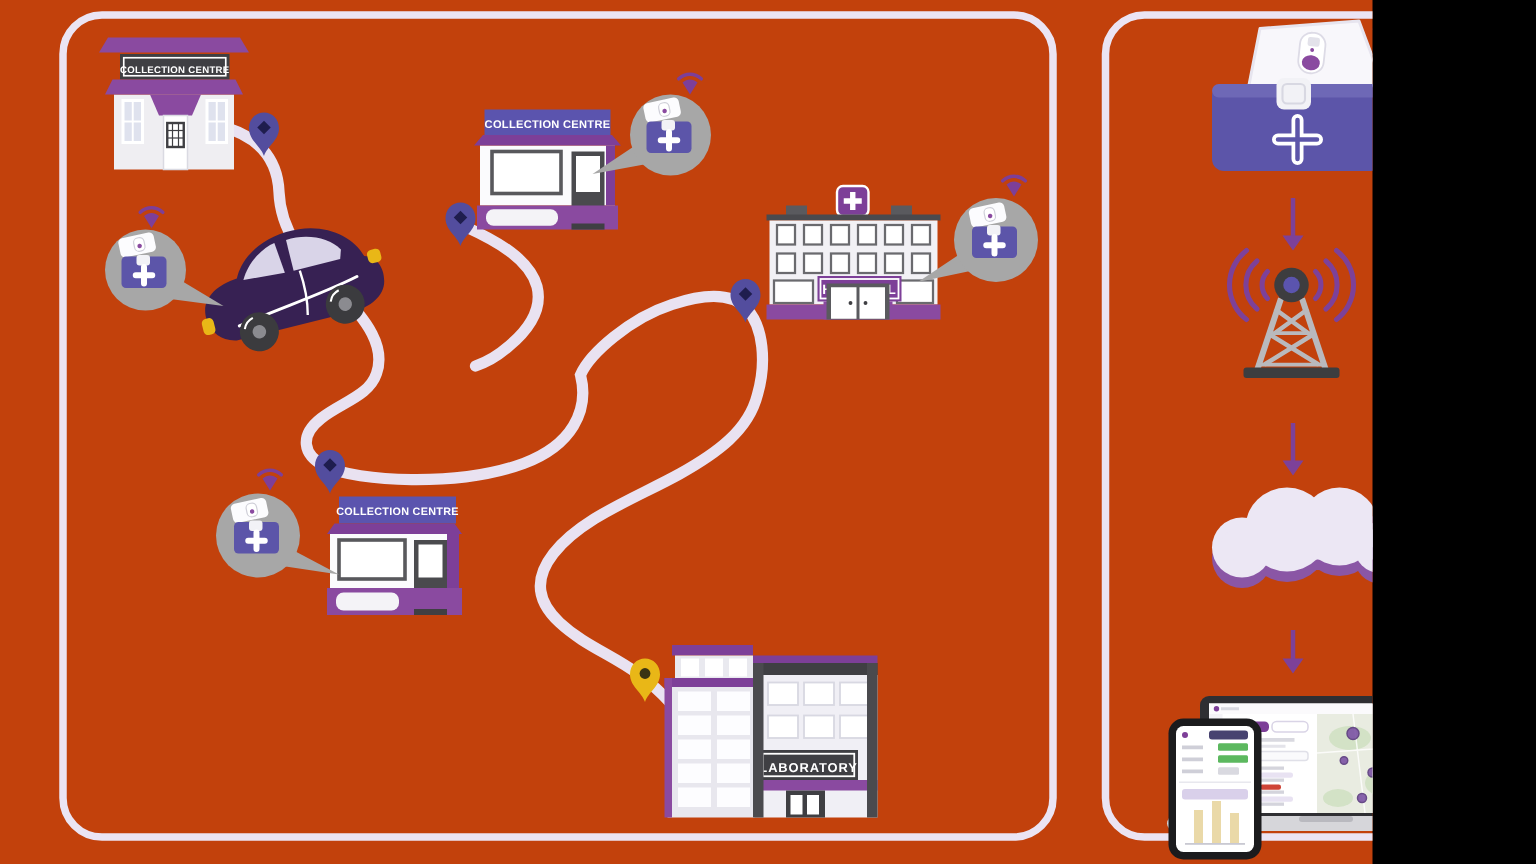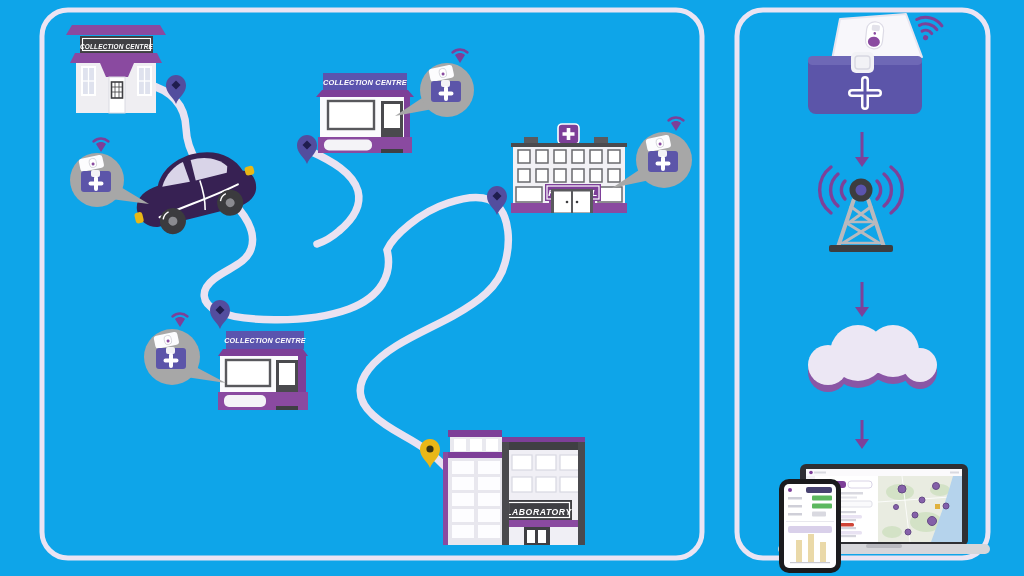--- a/index.html
+++ b/index.html
@@ -1,17 +1,17 @@
 <!DOCTYPE html>
 <html><head>
 <meta charset="utf-8">
 <style>
   html,body{margin:0;padding:0;background:#000;}
-  #stage{position:relative;width:1024px;height:576px;background:#0ea5e9;overflow:hidden;
-         font-family:"Liberation Sans",sans-serif;font-style:italic;}
+  #stage{position:relative;width:915px;height:576px;background:#c2410c;overflow:hidden;
+         font-family:"Liberation Sans",sans-serif;}
   svg{position:absolute;left:0;top:0;}
   text{font-family:"Liberation Sans",sans-serif;font-weight:bold;fill:#fff;}
 </style>
 </head>
 <body>
 
 <div id="stage">
 <svg width="1024" height="576" viewBox="0 0 1024 576">
 
   <rect x="42" y="10" width="660" height="548" rx="26" fill="none" stroke="#ebe4f3" stroke-width="5"></rect>

